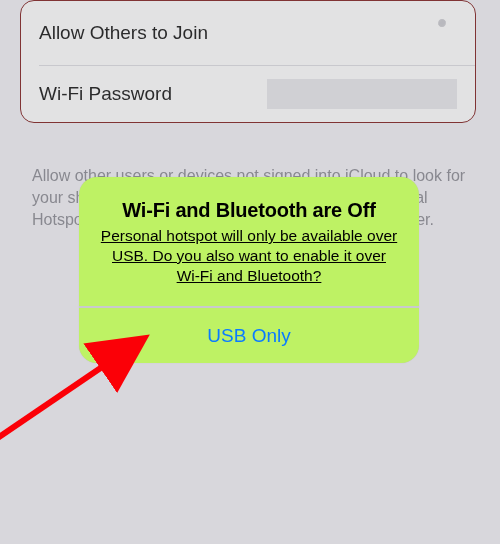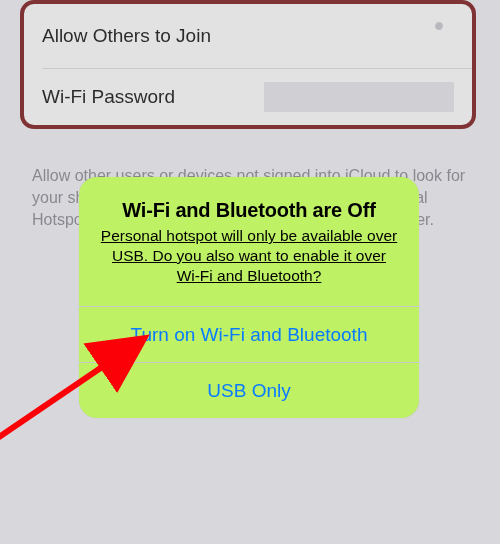--- a/index.html
+++ b/index.html
@@ -10,21 +10,21 @@
     position: relative;
   }
 
   
   .card {
     position: absolute;
     left: 20px;
     right: 24px;
     top: 0;
     background: #fdfdfd;
-    border: 4px solid #7f1d1d;
+    border: 1px solid #7f1d1d;
     border-radius: 14px;
     overflow: hidden;
   }
   .row {
     display: flex;
     align-items: center;
     justify-content: space-between;
     padding: 0 18px;
     font-size: 19px;
     color: #111;
@@ -160,21 +160,20 @@
 <div class="footer-text">Allow other users or devices not signed into iCloud to look for your shared network "iPhone" when you are in Personal Hotspot settings or when you turn it on in Control Center.</div>
 
 <div class="dim"></div>
 
 <div class="alert">
   <div class="alert-body">
     <div class="alert-title">Wi-Fi and Bluetooth are Off</div>
     <div class="alert-msg">Personal hotspot will only be available over USB. Do you also want to enable it over Wi-Fi and Bluetooth?</div>
   </div>
   <div class="hr"></div>
-  <div class="alert-btn">Turn on Wi-Fi and Bluetooth</div>
   <div class="hr"></div>
   <div class="alert-btn bold">USB Only</div>
 </div>
 
 <svg class="arrow" viewBox="0 0 190 120">
   <defs>
     <marker id="ah" markerWidth="10" markerHeight="10" refX="6" refY="5" orient="auto">
       <polygon points="0,0 10,5 0,10" fill="#fb0007"></polygon>
     </marker>
   </defs>

